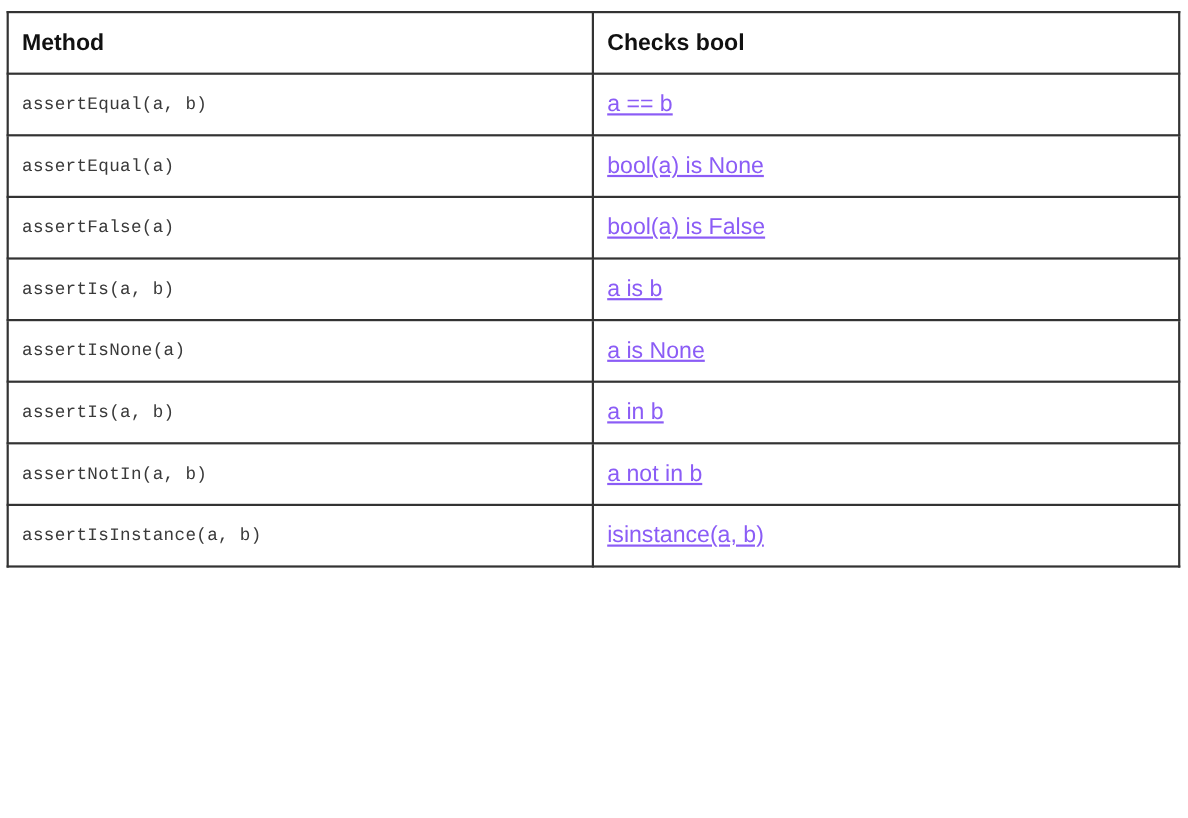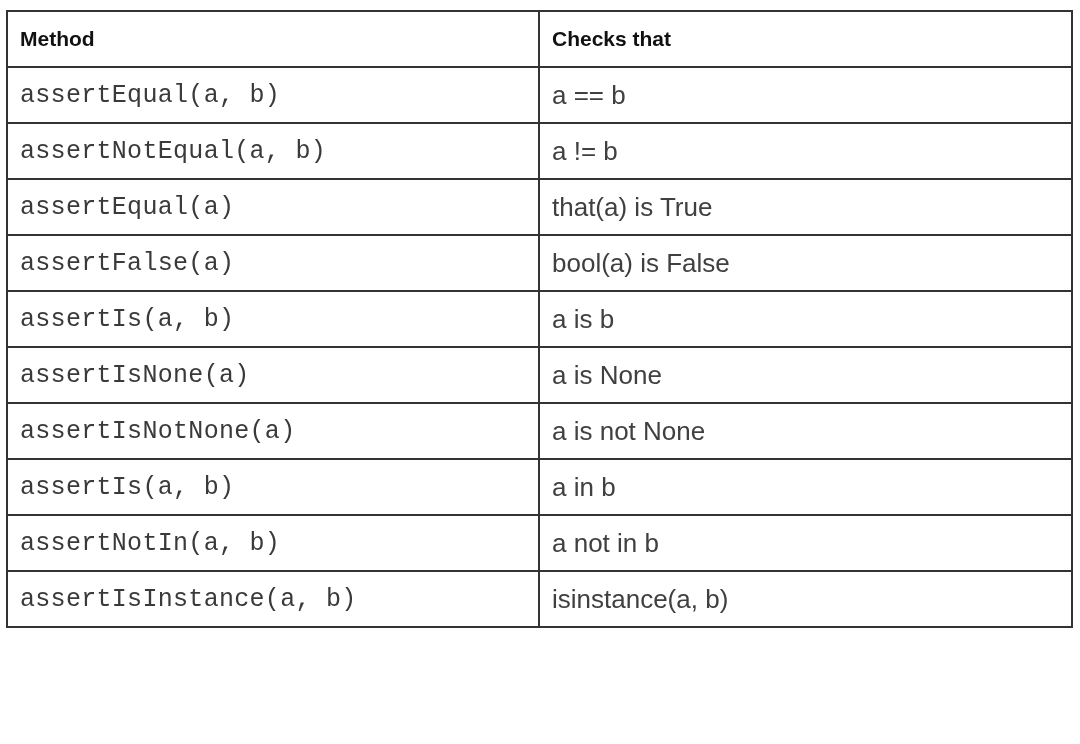--- a/index.html
+++ b/index.html
@@ -35,73 +35,66 @@
     col.c-method { width: 532px; }
     col.c-checks { width: 533px; }
     th {
       font-family: "Liberation Sans", sans-serif;
       font-weight: bold;
       font-size: 21px;
       color: #111111;
     }
     td.method {
       font-family: "Liberation Mono", monospace;
-      font-size: 25px;
+      font-size: 16px;
       color: #3a3a3a;
       letter-spacing: 0.3px;
     }
     td.checks {
       font-family: "Liberation Sans", sans-serif;
-      font-size: 26px;
-      color: #404040;
+      font-size: 21px;
+      color: #8b5cf6;
+      text-decoration: underline;
     }
   </style>
 </head>
 <body>
 
 <div class="page">
   <table class="methods">
     <colgroup>
       <col class="c-method">
       <col class="c-checks">
     </colgroup>
     <thead>
       <tr>
         <th>Method</th>
-        <th>Checks that</th>
+        <th>Checks bool</th>
       </tr>
     </thead>
     <tbody>
       <tr>
         <td class="method">assertEqual(a, b)</td>
         <td class="checks">a == b</td>
       </tr>
       <tr>
-        <td class="method">assertNotEqual(a, b)</td>
-        <td class="checks">a != b</td>
-      </tr>
-      <tr>
         <td class="method">assertEqual(a)</td>
-        <td class="checks">that(a) is True</td>
+        <td class="checks">bool(a) is None</td>
       </tr>
       <tr>
         <td class="method">assertFalse(a)</td>
         <td class="checks">bool(a) is False</td>
       </tr>
       <tr>
         <td class="method">assertIs(a, b)</td>
         <td class="checks">a is b</td>
       </tr>
       <tr>
         <td class="method">assertIsNone(a)</td>
         <td class="checks">a is None</td>
-      </tr>
-      <tr>
-        <td class="method">assertIsNotNone(a)</td>
-        <td class="checks">a is not None</td>
       </tr>
       <tr>
         <td class="method">assertIs(a, b)</td>
         <td class="checks">a in b</td>
       </tr>
       <tr>
         <td class="method">assertNotIn(a, b)</td>
         <td class="checks">a not in b</td>
       </tr>
       <tr>

